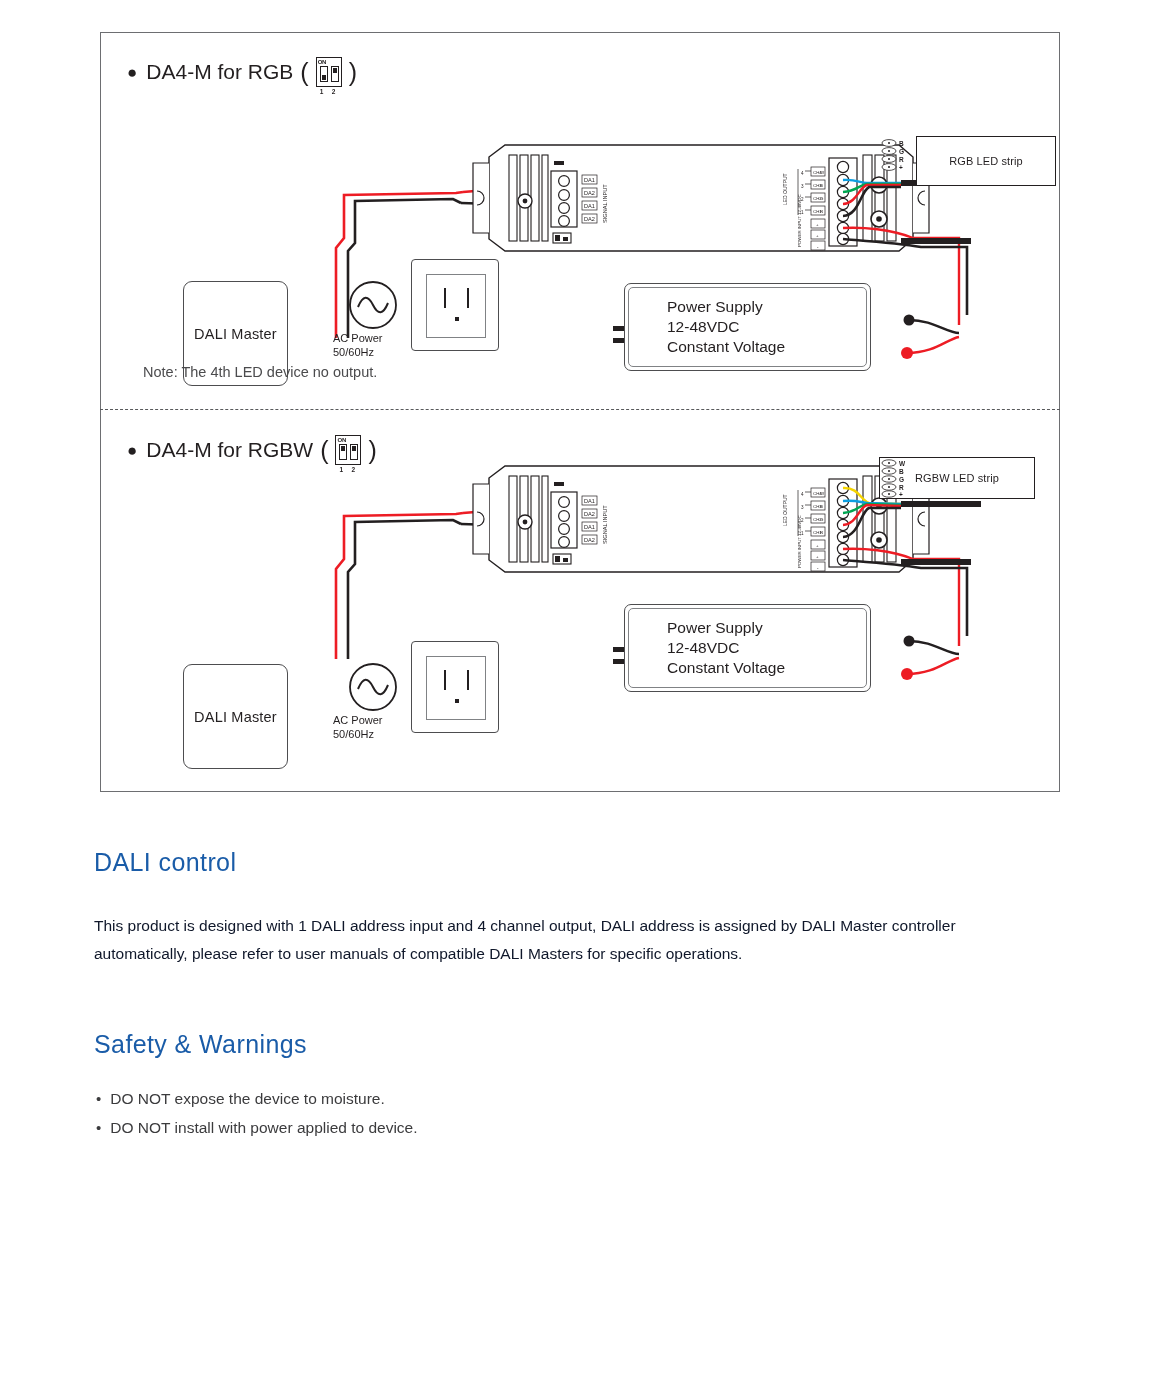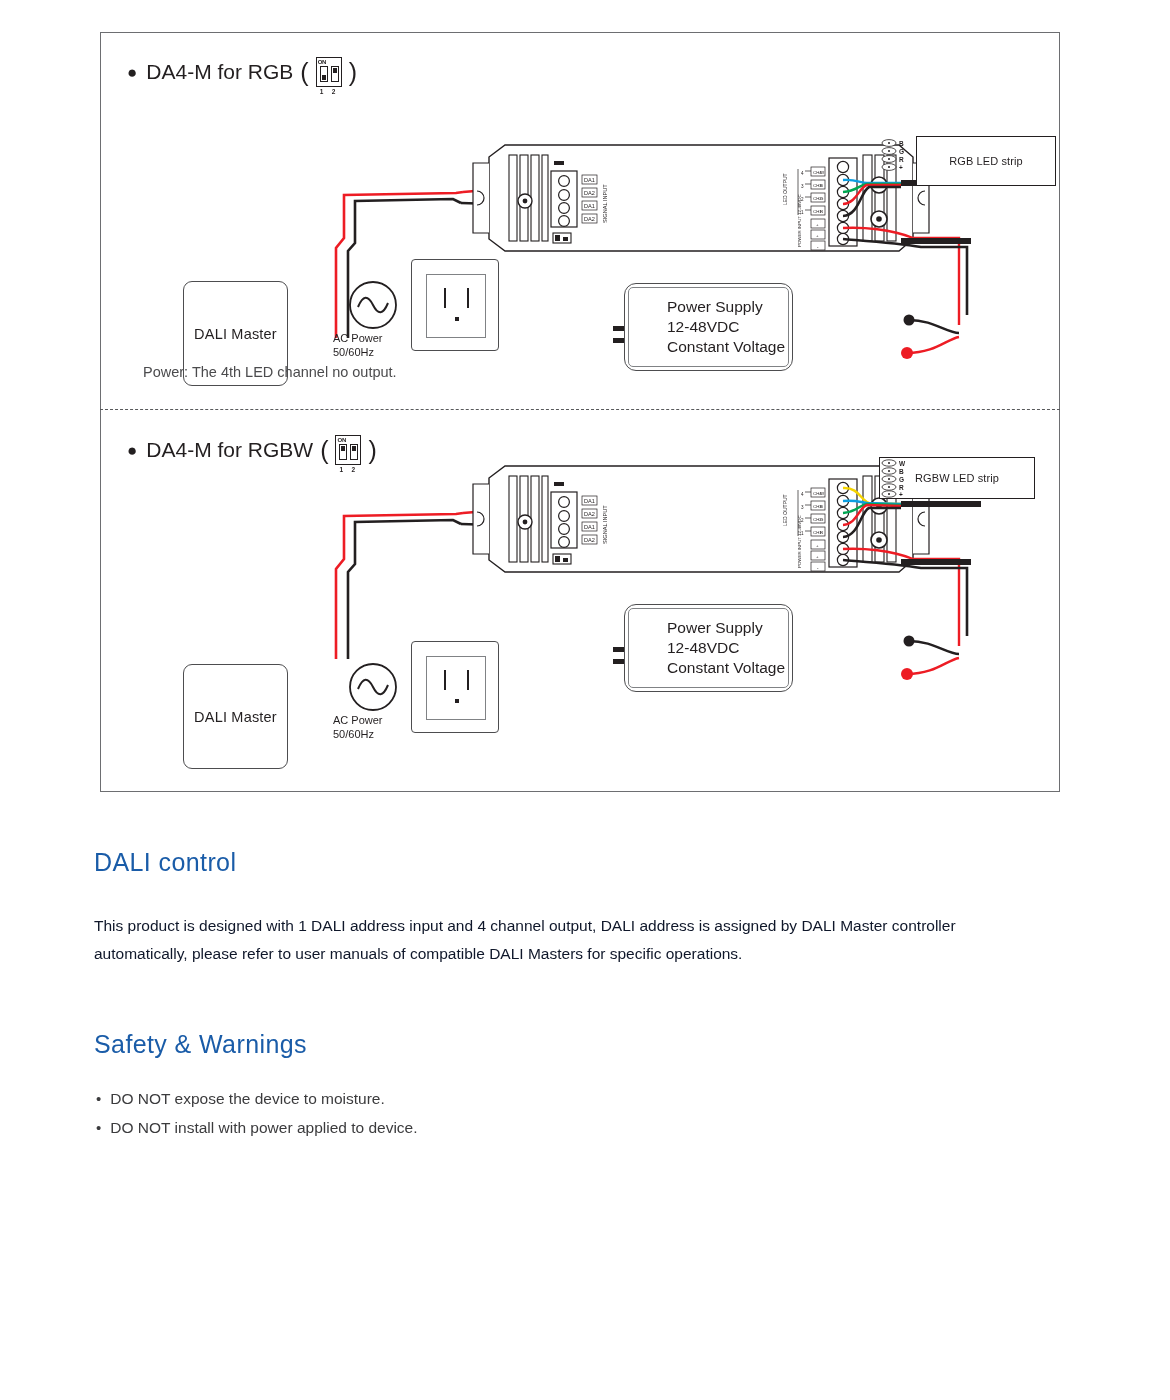--- a/index.html
+++ b/index.html
@@ -52,21 +52,21 @@
   
   .box{
     position:absolute;border:1.6px solid #4d4d4f;border-radius:9px;background:#fff;
     box-sizing:border-box;
   }
   .dali-master{
     width:105px;height:105px;display:flex;align-items:center;justify-content:center;
     font-size:14.5px;color:#231f20;letter-spacing:0.2px;
   }
   .psu{
-    width:169px;height:88px;border-radius:12px;
+    width:247px;height:88px;border-radius:7px;
   }
   .psu-inner{
     position:absolute;left:3px;top:3px;right:3px;bottom:3px;
     border:1px solid #808285;border-radius:5px;
   }
   .psu-text{
     position:absolute;left:42px;top:13px;font-size:15.5px;line-height:20px;
     color:#231f20;white-space:nowrap;
   }
 
@@ -322,21 +322,21 @@
           <circle cx="10" cy="31" r="1"></circle>
         </g>
       <g font-family="Liberation Sans, sans-serif" font-size="6.5" font-weight="bold" fill="#231f20">
         <text x="20" y="9.5">B</text>
           <text x="20" y="17.5">G</text>
           <text x="20" y="25.5">R</text>
           <text x="20" y="33.5">+</text>
       </g>
     </svg>
 
-    <div class="note" style="left:42px;top:331px;">Power: The 4th LED channel no output.</div>
+    <div class="note" style="left:42px;top:331px;">Note: The 4th LED device no output.</div>
   </div>
 
   <div class="panel panel-rgbw">
 
     <div class="dg-title" style="left:26px;top:24px;">
       <span class="bullet">●</span>
       <span>DA4-M for RGBW</span>
       <span class="paren">(</span>
       <span class="dip">
         <span class="on-lbl">ON</span>

